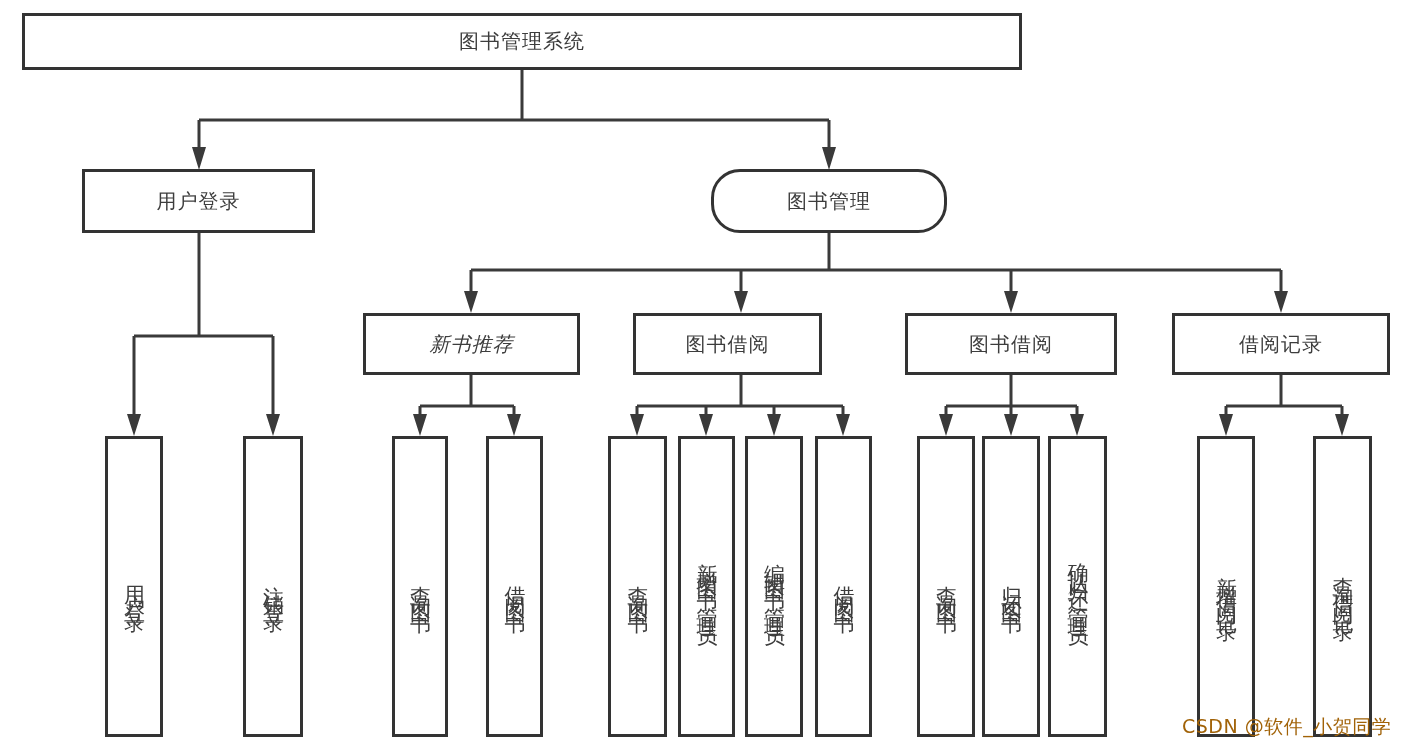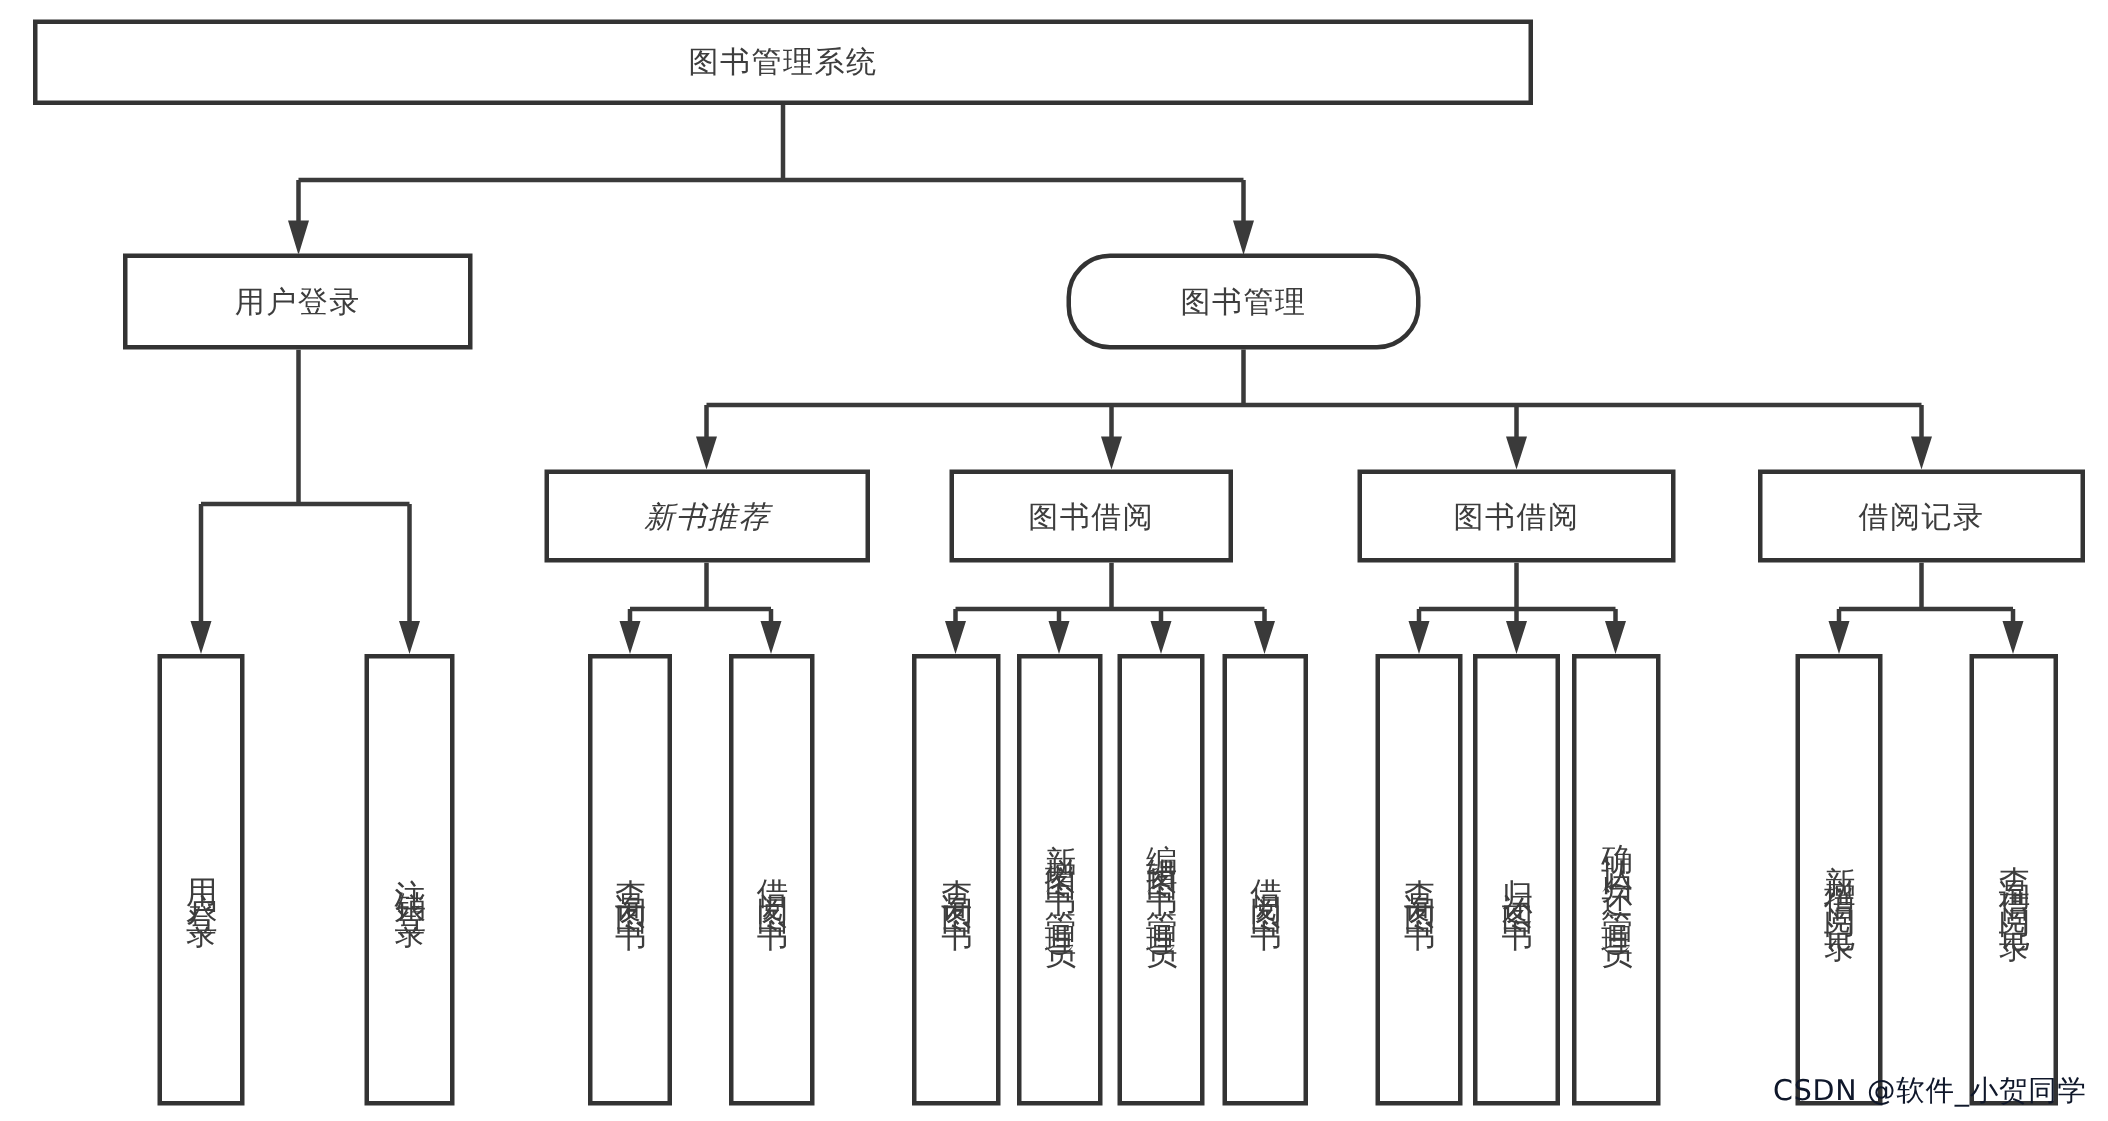--- a/index.html
+++ b/index.html
@@ -37,21 +37,21 @@
     font-size: 21px;
     letter-spacing: 9px;
     line-height: 1;
     white-space: nowrap;
   }
   .watermark {
     position: absolute;
     left: 1182px;
     top: 714px;
     font-size: 19px;
-    color: #0f172a;
+    color: #a16207;
     white-space: nowrap;
     letter-spacing: 0.5px;
   }
 </style>
 </head>
 <body>
 
 <div id="canvas">
 
   <svg id="connectors" viewBox="0 0 1405 747" xmlns="http://www.w3.org/2000/svg" aria-hidden="true">

